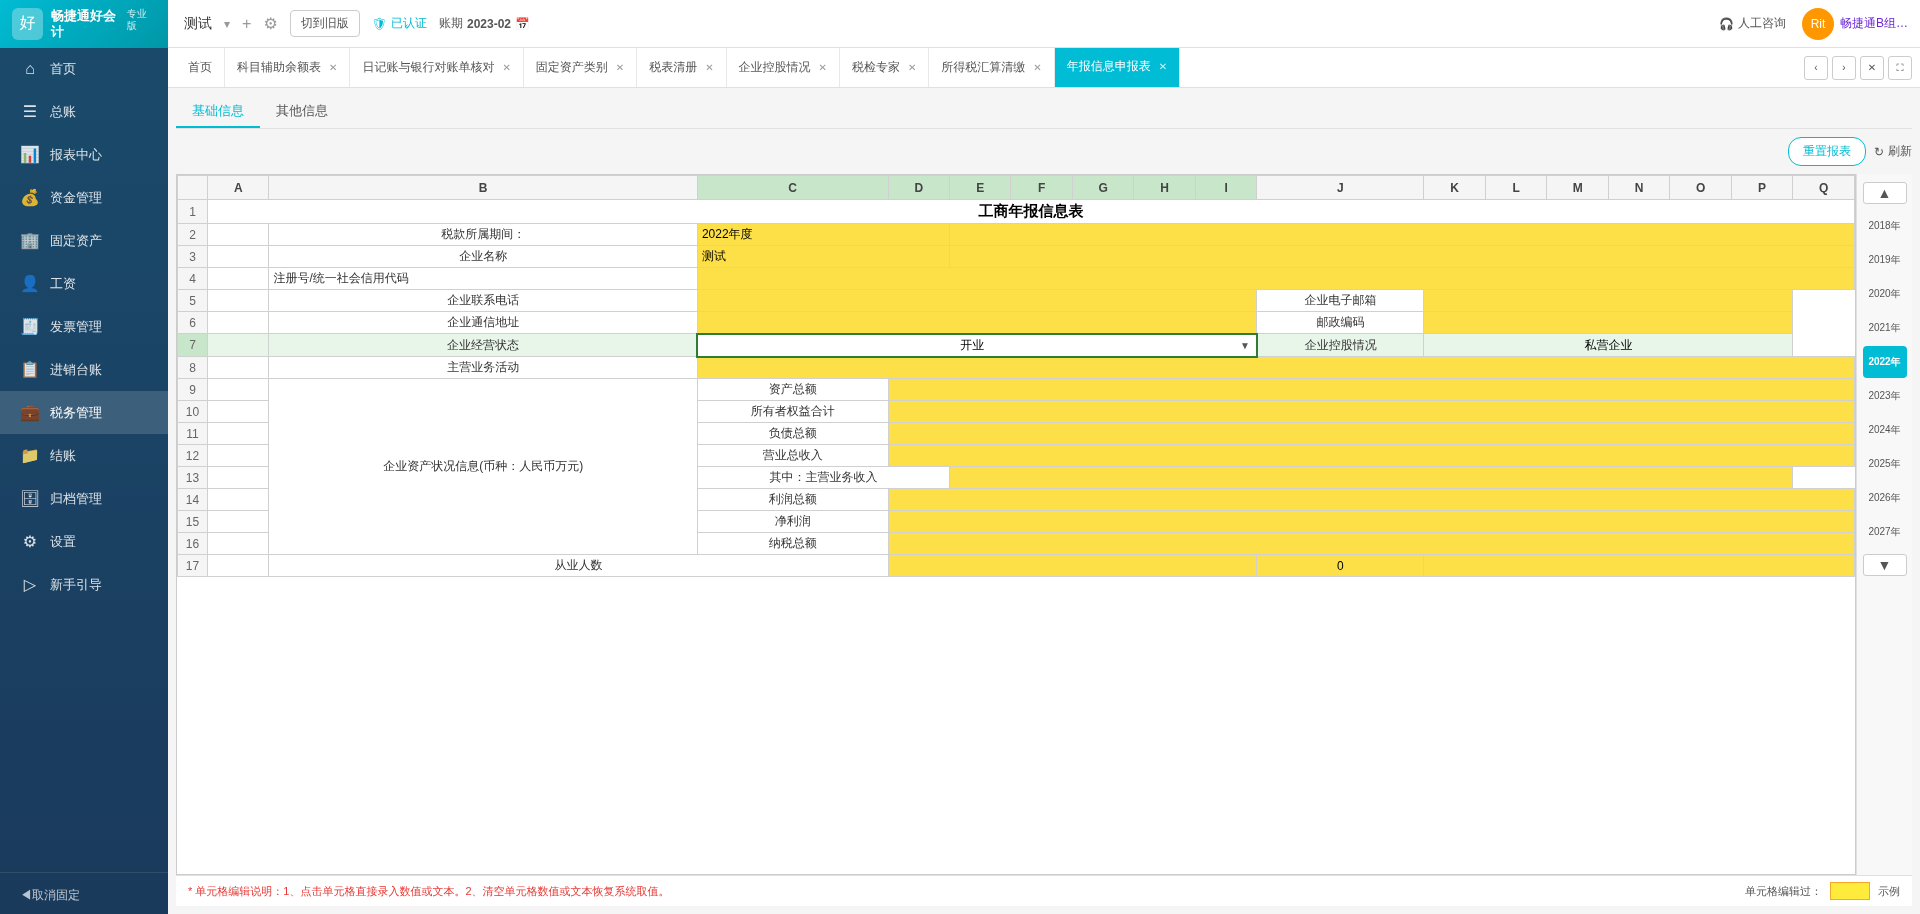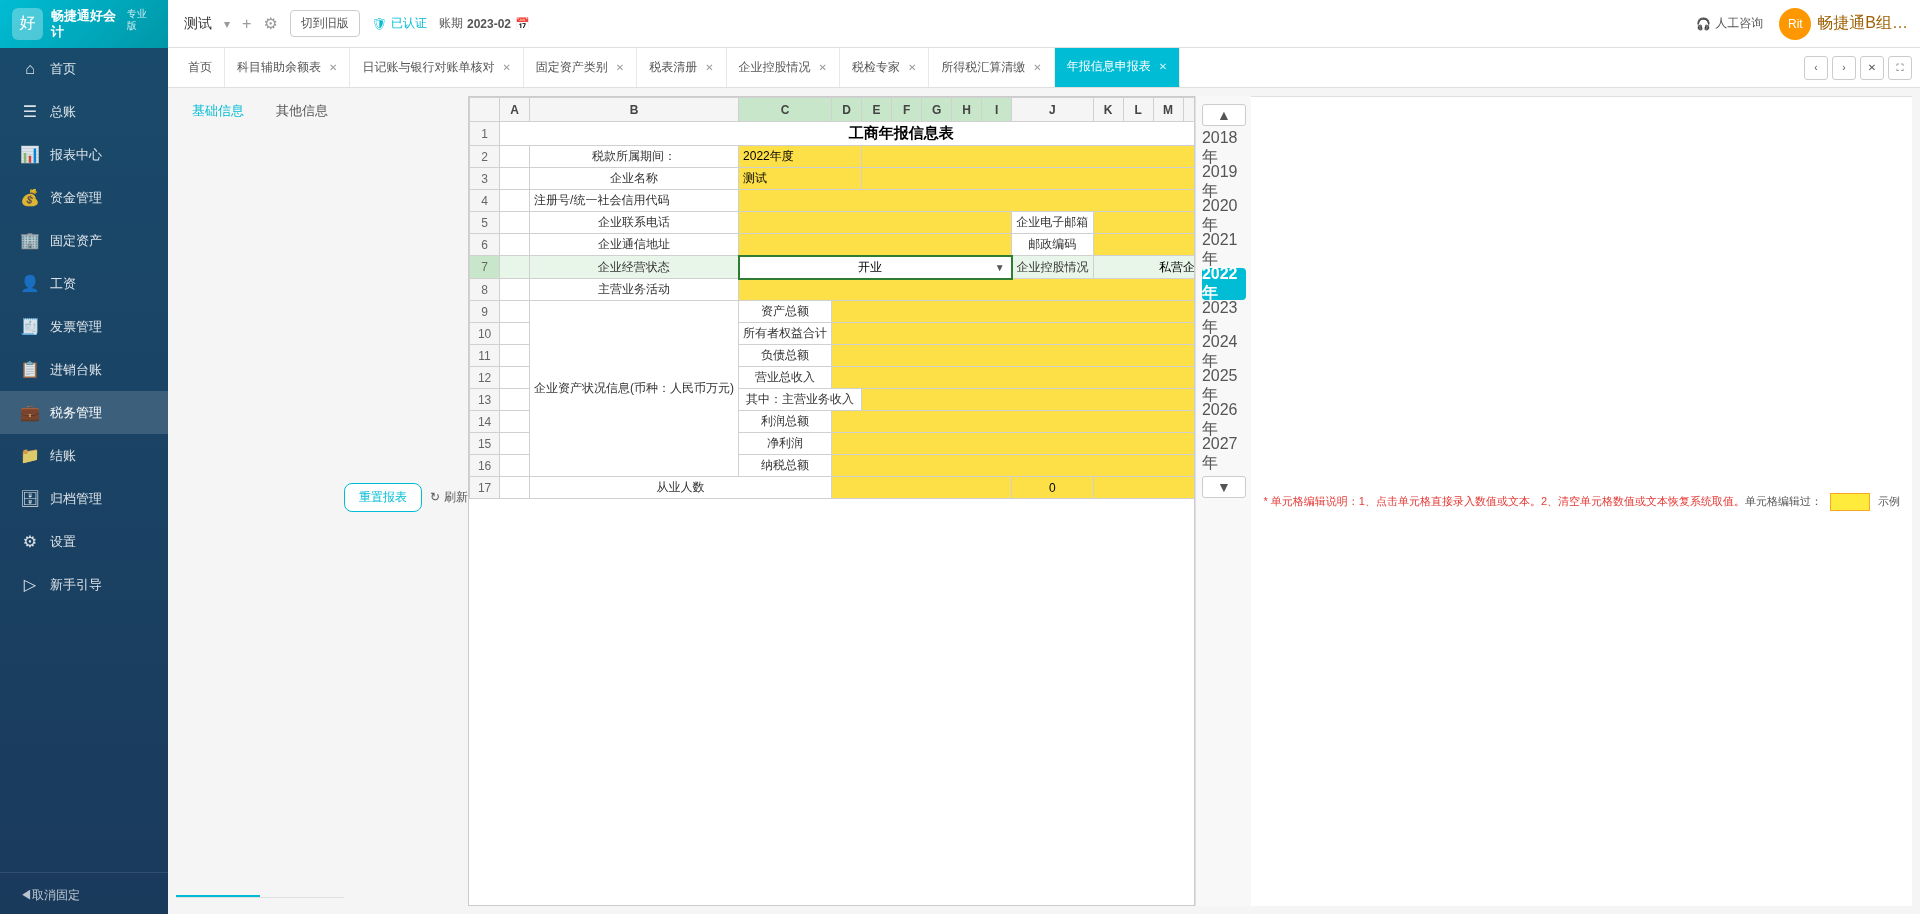--- a/index.html
+++ b/index.html
@@ -41,50 +41,50 @@
     .tab-bar { background: #fff; border-bottom: 1px solid #e0e0e0; display: flex; align-items: center; height: 40px; padding: 0 8px; flex-shrink: 0; overflow: hidden; }
     .tab-item { display: flex; align-items: center; gap: 4px; padding: 0 12px; height: 40px; border-right: 1px solid #e8e8e8; cursor: pointer; font-size: 12px; color: #555; white-space: nowrap; flex-shrink: 0; }
     .tab-item.active { background: #00bcd4; color: #fff; border-bottom: 2px solid #00bcd4; }
     .tab-item .close-x { color: #999; font-size: 10px; margin-left: 4px; }
     .tab-item.active .close-x { color: rgba(255,255,255,0.8); }
     .tab-nav { display: flex; align-items: center; gap: 4px; margin-left: 4px; }
     .tab-nav-btn { width: 24px; height: 24px; border: 1px solid #ccc; border-radius: 3px; display: flex; align-items: center; justify-content: center; cursor: pointer; background: #fff; font-size: 10px; color: #555; }
 
     
     .inner-content { flex: 1; display: flex; overflow: hidden; }
-    .sheet-area { flex: 1; display: flex; flex-direction: row; overflow: hidden; padding: 8px; }
+    .sheet-area { flex: 1; display: flex; flex-direction: column; overflow: hidden; padding: 8px; }
 
     
     .sub-tabs { display: flex; gap: 0; margin-bottom: 8px; border-bottom: 1px solid #e0e0e0; }
     .sub-tab { padding: 6px 16px; cursor: pointer; font-size: 13px; color: #555; border-bottom: 2px solid transparent; }
     .sub-tab.active { color: #00bcd4; border-bottom: 2px solid #00bcd4; font-weight: 500; }
 
     
     .sheet-toolbar { display: flex; align-items: center; justify-content: flex-end; gap: 8px; margin-bottom: 8px; }
-    .btn-reset { border: 1px solid #00bcd4; background: #fff; color: #00bcd4; padding: 5px 14px; border-radius: 8px; cursor: pointer; font-size: 12px; }
+    .btn-reset { border: 1px solid #00bcd4; background: #fff; color: #00bcd4; padding: 5px 14px; border-radius: 13px; cursor: pointer; font-size: 12px; }
     .btn-refresh { display: flex; align-items: center; gap: 4px; background: none; border: none; color: #555; cursor: pointer; font-size: 12px; }
 
     
     .spreadsheet-wrapper { flex: 1; overflow: auto; border: 1px solid #ccc; background: #fff; position: relative; }
     table.sheet { border-collapse: collapse; width: 100%; font-size: 12px; }
     table.sheet th, table.sheet td { border: 1px solid #d0d0d0; padding: 2px 4px; white-space: nowrap; min-width: 30px; }
     table.sheet .row-header { background: #f5f5f5; text-align: center; width: 30px; color: #666; font-weight: normal; }
     table.sheet .col-header { background: #f5f5f5; text-align: center; height: 24px; color: #444; font-weight: bold; }
     table.sheet .col-header.active-col { background: #c8e6c9; }
     table.sheet .title-cell { text-align: center; font-size: 15px; font-weight: bold; background: #fff; }
     table.sheet .label-cell { text-align: center; color: #333; background: #fff; }
     table.sheet .value-cell { background: #fde047; }
     .footer-note { padding: 6px 12px; font-size: 11px; color: #e53935; background: #fff; border-top: 1px solid #e0e0e0; display: flex; align-items: center; justify-content: space-between; }
     .footer-right { display: flex; align-items: center; gap: 8px; color: #555; }
     .example-box { width: 40px; height: 18px; background: #ffeb3b; border: 1px solid #f9a825; display: inline-block; }
 
     
     .year-panel { width: 56px; background: #f8f8f8; border-left: 1px solid #e0e0e0; display: flex; flex-direction: column; align-items: center; overflow-y: auto; padding: 4px 0; }
     .year-nav-btn { width: 44px; height: 22px; border: 1px solid #ccc; border-radius: 3px; background: #fff; cursor: pointer; display: flex; align-items: center; justify-content: center; font-size: 14px; color: #555; }
-    .year-item { width: 44px; height: 32px; display: flex; align-items: center; justify-content: center; cursor: pointer; font-size: 16px; color: #555; border-radius: 4px; margin: 2px auto; }
+    .year-item { width: 44px; height: 32px; display: flex; align-items: center; justify-content: center; cursor: pointer; font-size: 10px; color: #555; border-radius: 4px; margin: 2px auto; }
     .year-item.active { background: #00bcd4; color: #fff; font-weight: bold; border-radius: 4px; }
 
     
     .spreadsheet-wrapper::-webkit-scrollbar { width: 10px; height: 10px; }
     .spreadsheet-wrapper::-webkit-scrollbar-track { background: #f5f5f5; }
     .spreadsheet-wrapper::-webkit-scrollbar-thumb { background: #ccc; border-radius: 5px; }
     td.active-cell-td { border: 2px solid #2e7d32 !important; }
   </style>
 </head>
 <body>
@@ -113,21 +113,21 @@
       <span style="cursor:pointer;">📅</span>
     </span>
   </div>
   <div class="top-right">
     <div class="service-btn">
       <span>🎧</span>
       <span>人工咨询</span>
     </div>
     <div class="avatar-area">
       <div class="avatar">Rit</div>
-      <span style="font-size:16px;color:#a16207;">畅捷通B组…</span>
+      <span style="font-size:12px;color:#6d28d9;">畅捷通B组…</span>
     </div>
   </div>
 </div>
 
 <div class="main-layout">
 
   <div class="sidebar">
     <div id="sidebar-items-container">
         <div class="sidebar-item">
           <span class="sidebar-icon">⌂</span>

